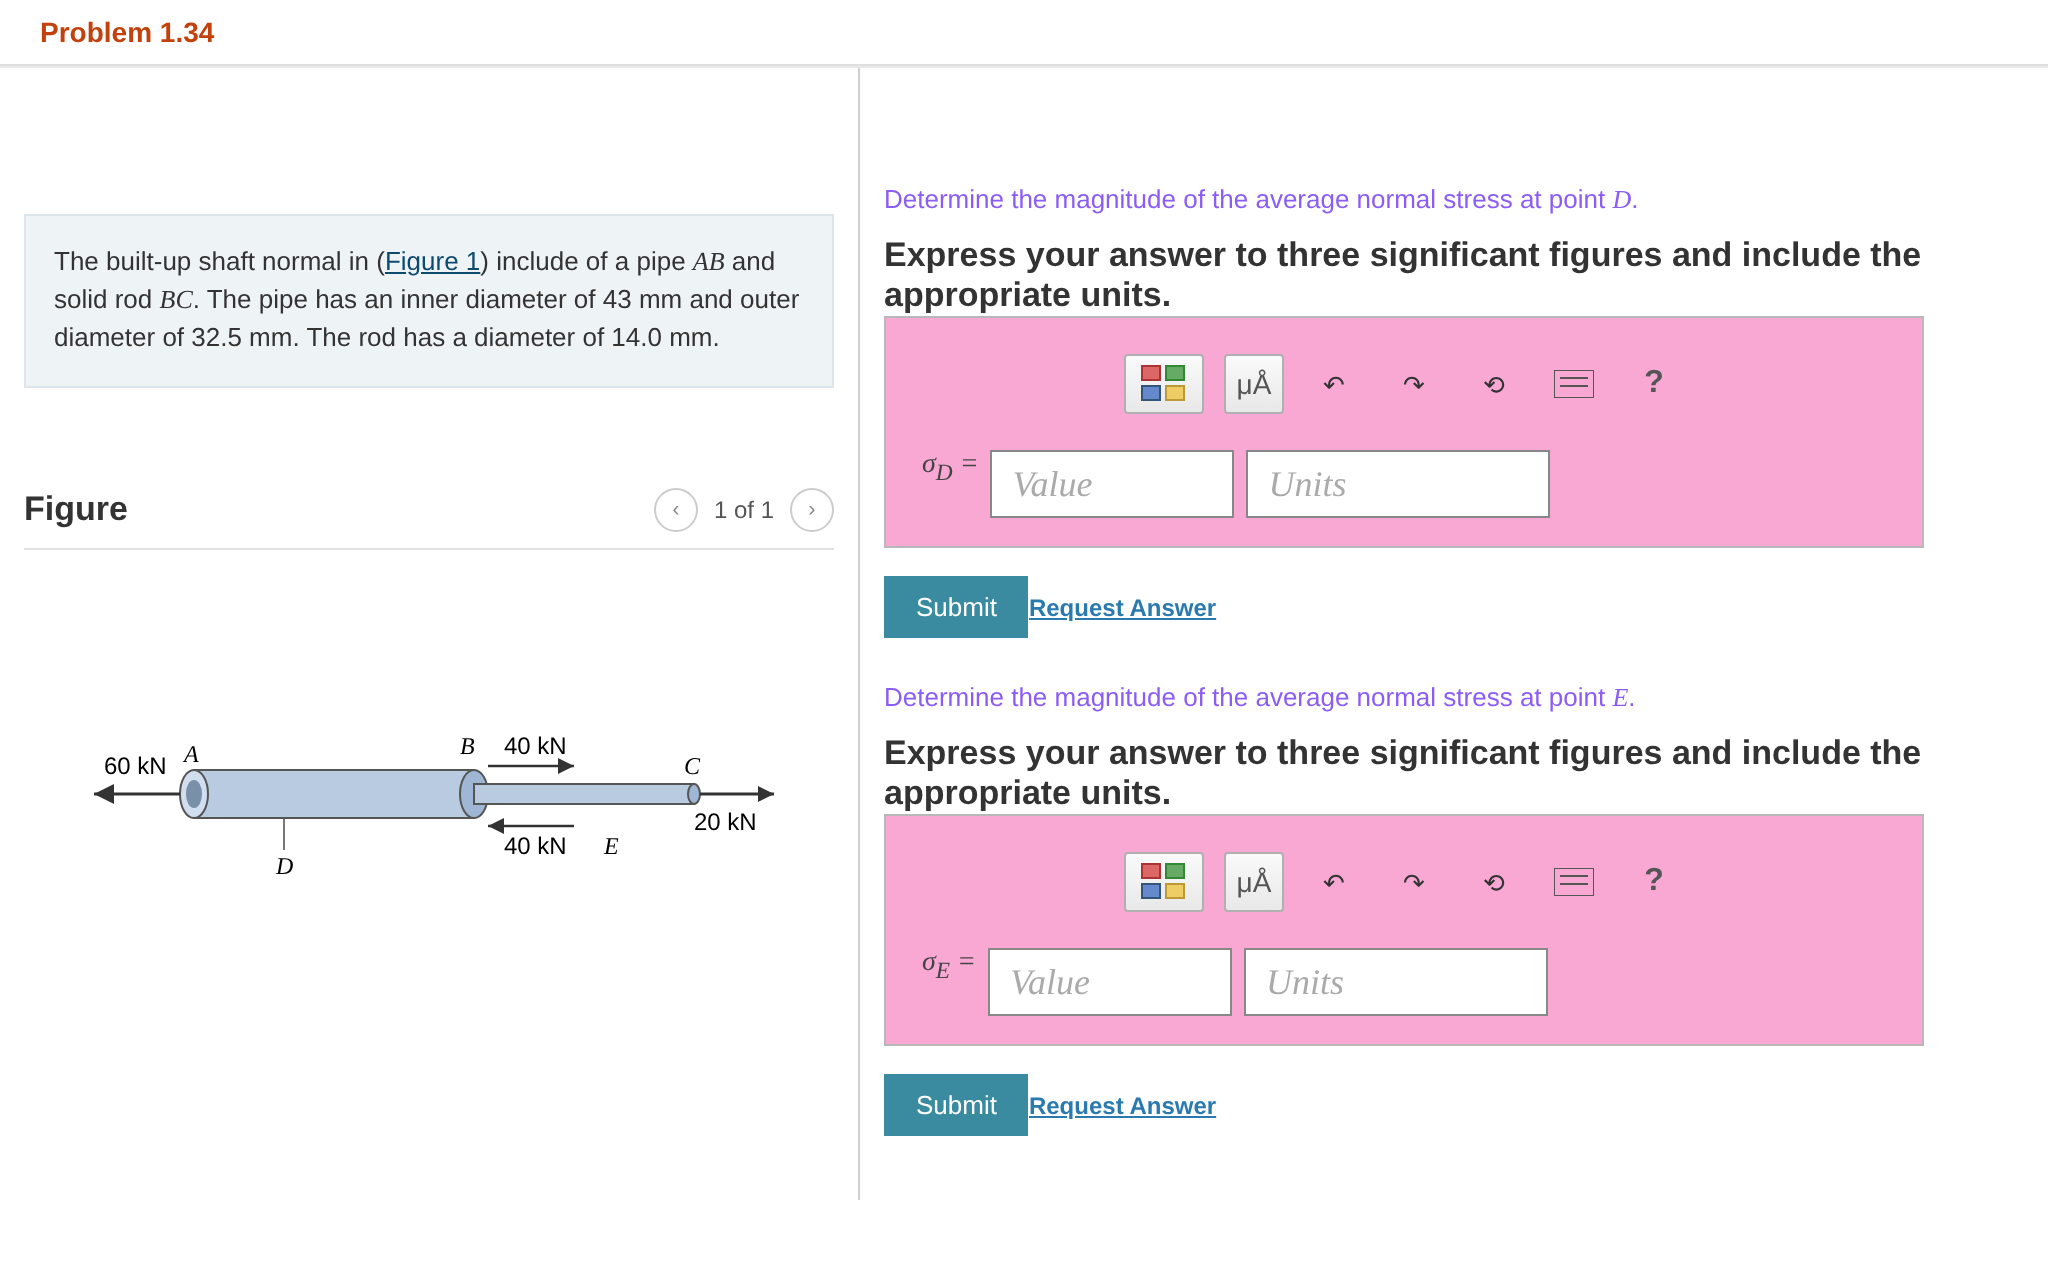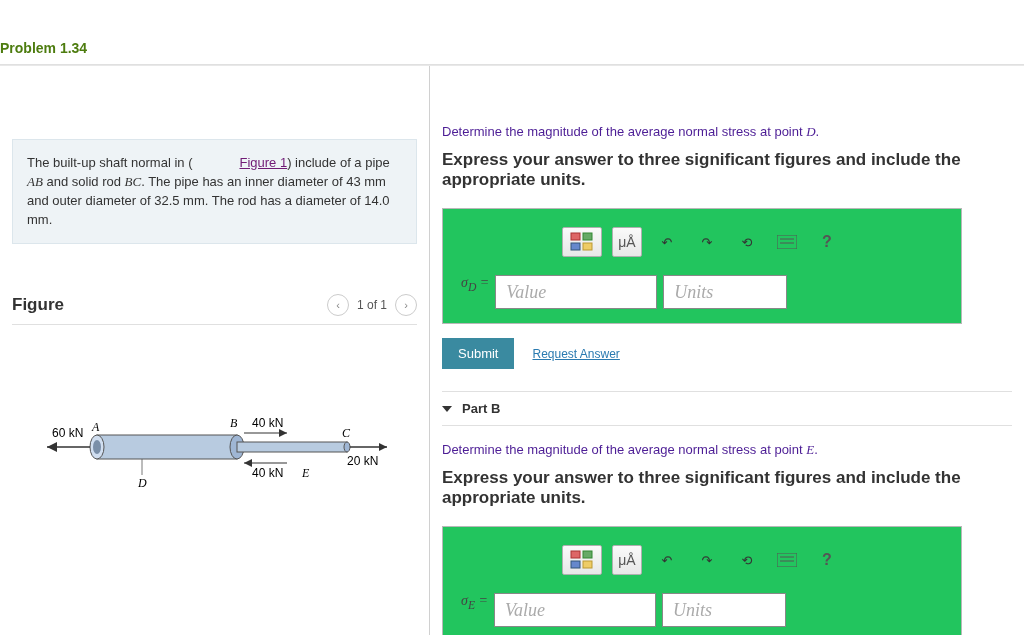--- a/index.html
+++ b/index.html
@@ -4,26 +4,25 @@
 <style>
   * { box-sizing: border-box; margin: 0; padding: 0; }
   body {
     font-family: Arial, Helvetica, sans-serif;
     font-size: 13px;
     color: #333;
     background: #fff;
     width: 1024px;
   }
   .header {
-    padding: 8px 0;
+    padding: 8px 20px;
     font-weight: bold;
     font-size: 14px;
     border-bottom: 1px solid #e0e0e0;
-    color: #4d7c0f;
-    margin-top: 32px;
+    color: #c2410c;
   }
   .content-wrap {
     display: flex;
     border-top: 1px solid #e8e8e8;
   }
   .left-pane {
     width: 430px;
     padding: 18px 12px;
     border-right: 1px solid #d0d0d0;
   }
@@ -33,21 +32,21 @@
   }
   .problem-box {
     background: #eef3f6;
     border: 1px solid #dce6ec;
     padding: 14px 14px;
     margin-top: 55px;
     font-size: 13px;
     line-height: 1.45;
     color: #333;
   }
-  .problem-box a { color: #701a75; text-decoration: underline; margin-left: 47px; }
+  .problem-box a { color: #0c4a6e; text-decoration: underline; }
   .italic-var { font-style: italic; font-family: 'Times New Roman', serif; }
   .figure-head {
     display: flex;
     justify-content: space-between;
     align-items: center;
     margin-top: 50px;
     padding-bottom: 8px;
     border-bottom: 1px solid #e0e0e0;
   }
   .figure-title { font-weight: bold; font-size: 17px; }
@@ -56,28 +55,27 @@
     width: 22px; height: 22px; border: 1px solid #ccc; border-radius: 50%;
     background: #fff; display: flex; align-items: center; justify-content: center;
     cursor: pointer; color: #888; font-size: 11px;
   }
   .figure-canvas {
     margin-top: 60px;
     width: 400px;
     height: 120px;
   }
   .part-block { margin-bottom: 22px; }
-  .prompt-line { font-size: 13px; color: #4c1d95; margin-bottom: 10px; }
+  .prompt-line { font-size: 13px; color: #8b5cf6; margin-bottom: 10px; }
   .bold-instr { font-weight: bold; font-size: 17px; }
   .answer-box {
     border: 1px solid #b8b8b8;
     padding: 18px 18px 14px 18px;
-    margin-top: 18px;
     width: 520px;
-    background: #22c55e;
+    background: #f9a8d4;
   }
   .toolbar {
     display: flex; align-items: center; gap: 10px;
     justify-content: center;
     margin-bottom: 18px;
   }
   .tb-btn {
     height: 30px; min-width: 30px; border: 1px solid #b0b0b0; border-radius: 2px;
     background: linear-gradient(#fafafa,#e8e8e8);
     display: flex; align-items: center; justify-content: center;
@@ -93,32 +91,32 @@
     height: 34px;
     border: 1px solid #888;
     background: #fff;
     font-family: 'Times New Roman', serif;
     font-style: italic;
     font-size: 18px;
     color: #aaa;
     padding: 0 10px;
     display: flex; align-items: center;
   }
-  .val-input { width: 162px; }
-  .unit-input { width: 124px; }
-  .submit-row { margin-top: 14px; display: flex; align-items: center; gap: 18px; }
+  .val-input { width: 122px; }
+  .unit-input { width: 152px; }
+  .submit-row { margin-top: 14px; display: flex; align-items: center; }
   .submit-btn {
     background: #3a8aa0;
     color: #fff;
     border: none;
     padding: 8px 16px;
     font-size: 13px;
     cursor: pointer;
   }
-  .req-link { color: #2a7ab0; text-decoration: underline; font-size: 12px; font-weight: normal; }
+  .req-link { color: #2a7ab0; text-decoration: underline; font-size: 12px; font-weight: bold; }
   .part-header {
     display: flex; align-items: center; gap: 10px;
     border-top: 1px solid #e0e0e0;
     border-bottom: 1px solid #e0e0e0;
     padding: 9px 0;
     margin-top: 20px;
     margin-bottom: 16px;
     cursor: pointer;
   }
   .caret-down {
@@ -232,24 +230,20 @@
           <div class="unit-input">Units</div>
         </div>
       </div>
 
       <div class="submit-row">
         <button class="submit-btn">Submit</button>
         <a href="#" class="req-link">Request Answer</a>
       </div>
     </div>
 
-    <div class="part-header">
-      <div class="caret-down"></div>
-      <span class="part-label">Part B</span>
-    </div>
 
     <div class="part-block">
       <p class="prompt-line">
         <span>Determine the magnitude of the average normal stress at point </span><span class="italic-var">E</span>.
       </p>
       <p class="bold-instr">Express your answer to three significant figures and include the appropriate units.</p>
 
       <div class="answer-box">
         <div class="toolbar">
           <div class="tb-btn template">

